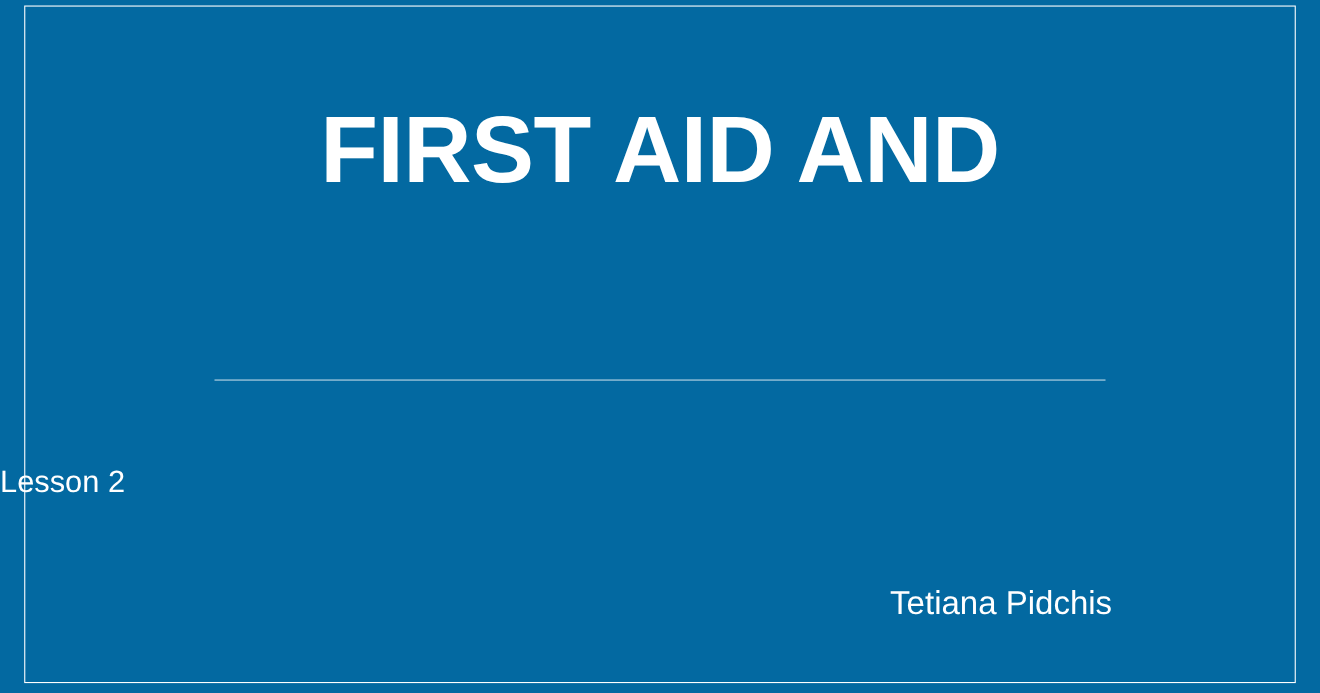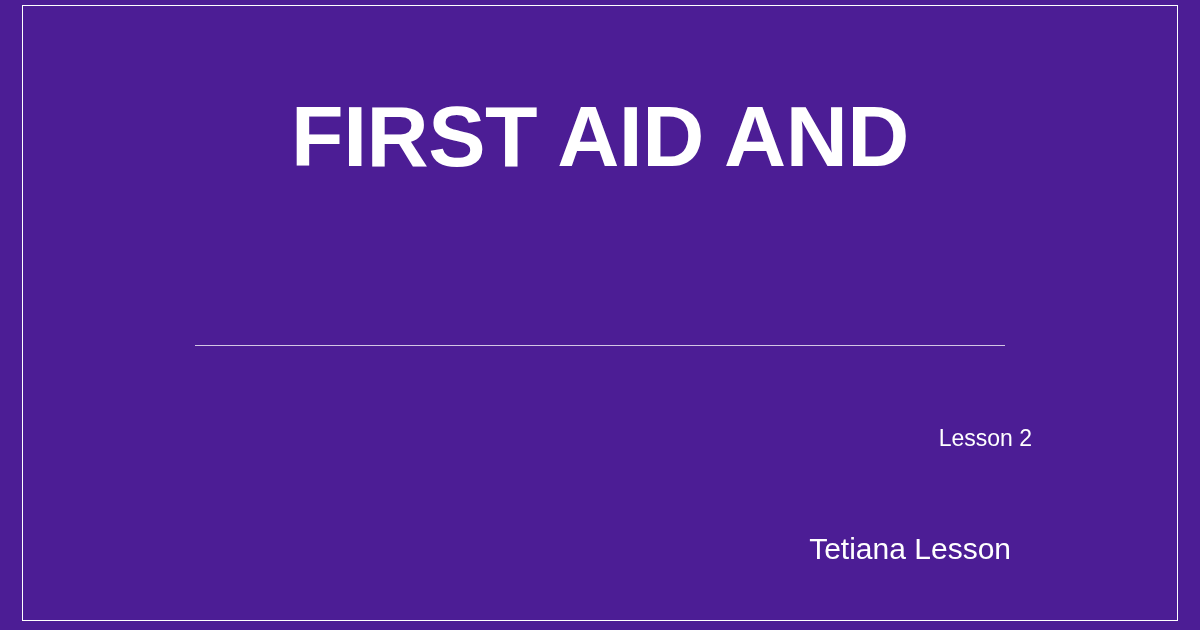--- a/index.html
+++ b/index.html
@@ -62,24 +62,24 @@
     height: 1px;
     background: rgba(255,255,255,0.75);
   }
 
   
   #subtitle-text {
     position: absolute;
     left: 0;
     top: 420px;
     width: 1032px;
-    text-align: right;
+    text-align: left;
     color: #FFFFFF;
     font-weight: 400;
-    font-size: 23px;
+    font-size: 28px;
     line-height: 36px;
     white-space: nowrap;
   }
 
   
   #author-text {
     position: absolute;
     left: 0;
     top: 530px;
     width: 1011px;    
@@ -87,27 +87,27 @@
     color: #FFFFFF;
     font-weight: 400;
     font-size: 30px;
     line-height: 38px;
     white-space: nowrap;
   }
 </style>
 </head>
 <body>
 
-<div id="slide-root" style="background: #4c1d95; color: rgb(255, 255, 255); text-decoration: underline;">
+<div id="slide-root" style="background: #0369a1; color: rgb(255, 255, 255); text-decoration: underline;">
 
   <div id="slide-frame" style="border-color: rgb(255, 255, 255);"></div>
 
   <div id="title-block">
     <span class="title-line" id="title-line-1">FIRST AID AND</span>
   </div>
 
   <div id="title-divider"></div>
 
   <div id="subtitle-text">Lesson 2</div>
 
-  <div id="author-text">Tetiana Lesson</div>
+  <div id="author-text">Tetiana Pidchis</div>
 
 </div>
 
 </body></html>

